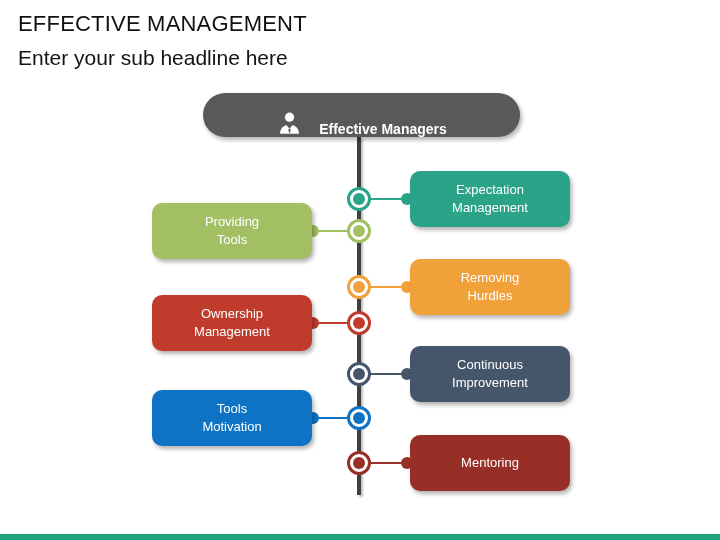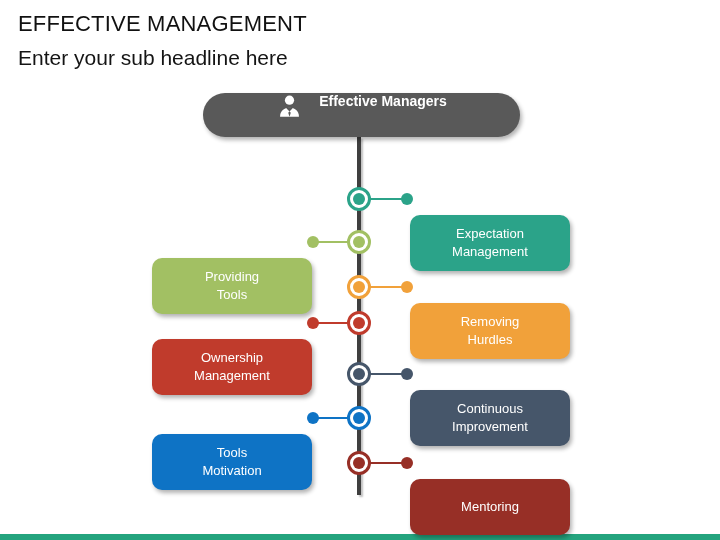--- a/index.html
+++ b/index.html
@@ -33,49 +33,48 @@
     box-shadow: 2px 2px 2px rgba(0,0,0,0.25);
   }
   .root-pill {
     position: absolute;
     left: 203px; top: 93px;
     width: 317px; height: 44px;
     border-radius: 22px;
     background: var(--rootc, #595959);
     box-shadow: 2px 3px 4px rgba(0,0,0,0.3);
     display: flex;
-    align-items: flex-start;
+    align-items: flex-end;
     justify-content: center;
     gap: 16px;
     z-index: 3;
   }
   .root-pill .label {
     color: #ffffff;
     font-size: 14px;
     font-weight: bold;
   }
   .root-pill svg { display:block; }
   .item {
     position: absolute;
     left: 0; width: 720px; height: 58px;
   }
-  .r1 { top: 170px; } .r2 { top: 213px; } .r3 { top: 258px; padding-left: 48px; }
+  .r1 { top: 170px; } .r2 { top: 202px; } .r3 { top: 258px; padding-left: 48px; }
   .r4 { top: 294px; } .r5 { top: 345px; } .r6 { top: 389px; }
   .r7 { top: 434px; }
   .box {
     position: absolute;
     top: 1px; height: 56px; width: 160px;
     border-radius: 10px;
     background: var(--c);
     box-shadow: 2px 3px 4px rgba(0,0,0,0.3);
     display: flex;
     align-items: center;
     justify-content: center;
     z-index: 2;
-    margin-top: 44px;
   }
   .right .box { left: 410px; }
   .left  .box { left: 152px; }
   .box .label {
     color: #ffffff;
     font-size: 13px;
     line-height: 1.35;
     text-align: center;
     white-space: pre-line;
   }

